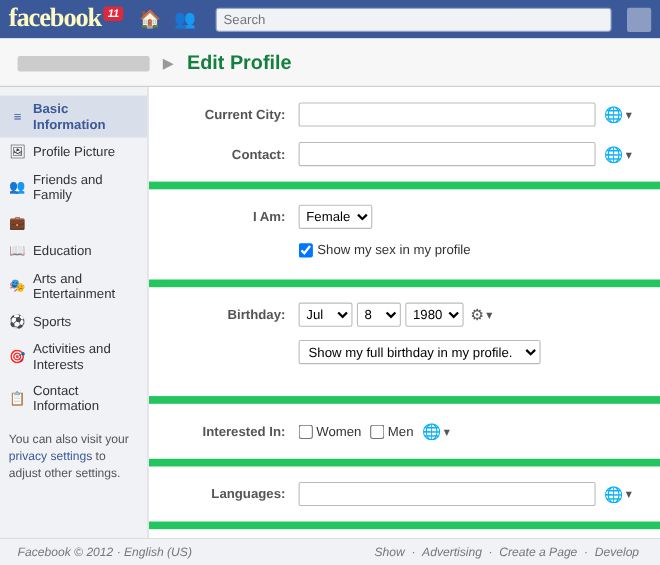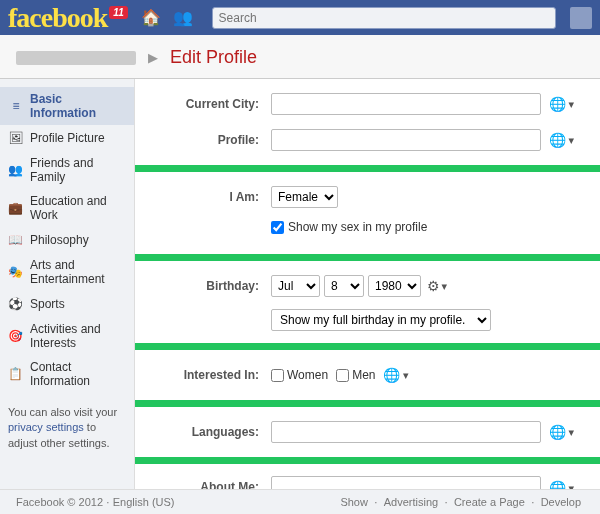--- a/index.html
+++ b/index.html
@@ -15,22 +15,22 @@
     
     #topbar {
       background: #3b5998;
       height: 35px;
       display: flex;
       align-items: center;
       padding: 0 8px;
       gap: 6px;
     }
     #fb-logo {
-      color: #fde047;
-      font-size: 28px;
+      color: #fef9c3;
+      font-size: 24px;
       font-weight: bold;
       font-family: Georgia, serif;
       letter-spacing: -1px;
     }
     #notification-badge {
       background: #e0283a;
       color: white;
       font-size: 10px;
       font-weight: bold;
       border-radius: 3px;
@@ -102,22 +102,22 @@
       width: 120px;
       border-radius: 2px;
     }
     #header-arrow {
       color: #999;
       font-size: 13px;
       margin: 0 4px;
     }
     #page-title {
       font-size: 18px;
-      font-weight: normal;
-      color: #b91c1c;
+      font-weight: bold;
+      color: #15803d;
     }
 
     
     #main-content {
       display: flex;
       flex: 1;
       overflow: hidden;
     }
 
     
@@ -262,21 +262,21 @@
       gap: 2px;
       color: #555;
       font-size: 11px;
       cursor: pointer;
     }
     .bday-visibility-row {
       display: flex;
       align-items: center;
       gap: 4px;
       margin-left: 120px;
-      margin-bottom: 0;
+      margin-bottom: 17px;
       margin-top: 8px;
     }
     .bday-vis-select {
       height: 22px;
       border: 1px solid #bbb;
       border-radius: 2px;
       font-size: 12px;
       padding: 0 4px;
       background: #fff;
       width: 220px;
@@ -307,20 +307,21 @@
     #footer {
       background: #f0f2f5;
       border-top: 1px solid #ddd;
       padding: 6px 16px;
       font-size: 11px;
       color: #777;
       display: flex;
       justify-content: space-between;
       align-items: center;
       flex-shrink: 0;
+      font-style: italic;
     }
     #footer a {
       color: #777;
       text-decoration: none;
       margin: 0 3px;
     }
 
     
     ::-webkit-scrollbar { width: 6px; }
     ::-webkit-scrollbar-track { background: #f0f2f5; }
@@ -362,25 +363,24 @@
       <div class="sidebar-item">
         <span class="sidebar-icon">🖼</span>
         <span class="sidebar-label">Profile Picture</span>
       </div>
       <div class="sidebar-item">
         <span class="sidebar-icon">👥</span>
         <span class="sidebar-label">Friends and Family</span>
       </div>
       <div class="sidebar-item">
         <span class="sidebar-icon">💼</span>
-        <span class="sidebar-label">Education and Work</span>
       </div>
       <div class="sidebar-item">
         <span class="sidebar-icon">📖</span>
-        <span class="sidebar-label">Philosophy</span>
+        <span class="sidebar-label">Education</span>
       </div>
       <div class="sidebar-item">
         <span class="sidebar-icon">🎭</span>
         <span class="sidebar-label">Arts and Entertainment</span>
       </div>
       <div class="sidebar-item">
         <span class="sidebar-icon">⚽</span>
         <span class="sidebar-label">Sports</span>
       </div>
       <div class="sidebar-item">
@@ -401,21 +401,21 @@
       <div class="form-section">
         <div class="form-row">
           <label class="form-label">Current City:</label>
           <input type="text" class="form-control" style="">
           <span class="field-privacy">
             <span class="globe-icon">🌐</span>
             <span>▾</span>
           </span>
         </div>
         <div class="form-row">
-          <label class="form-label">Profile:</label>
+          <label class="form-label">Contact:</label>
           <input type="text" class="form-control" style="">
           <span class="field-privacy">
             <span class="globe-icon">🌐</span>
             <span>▾</span>
           </span>
         </div>
       </div>
 
       <div class="form-section">
         <div class="form-row">

